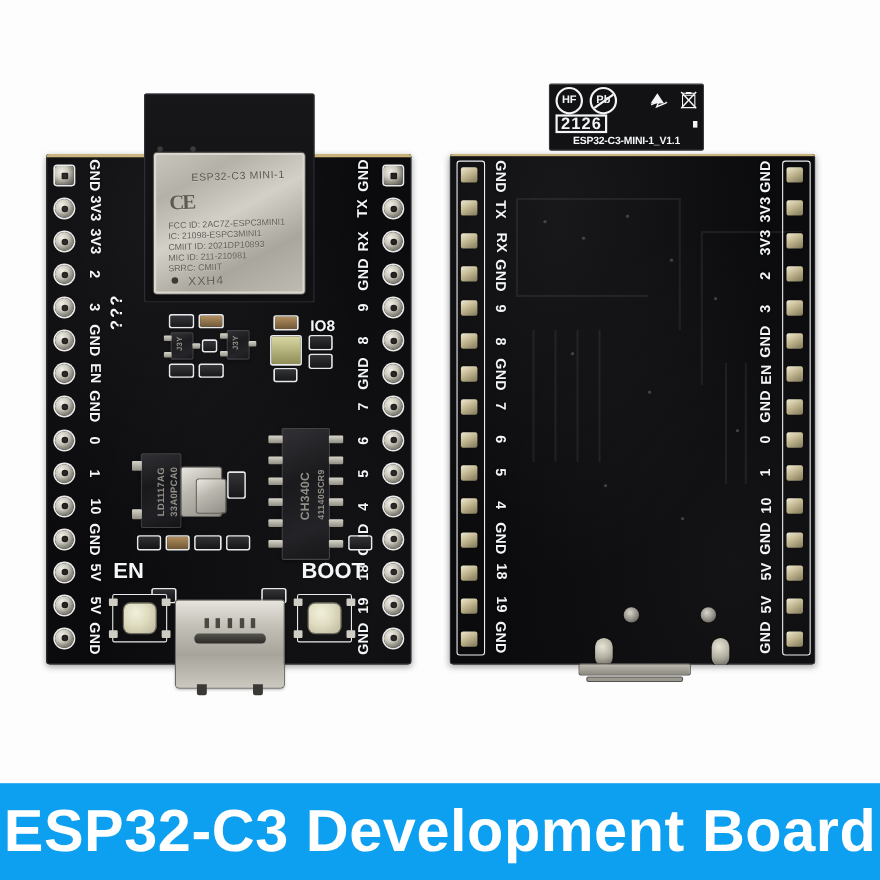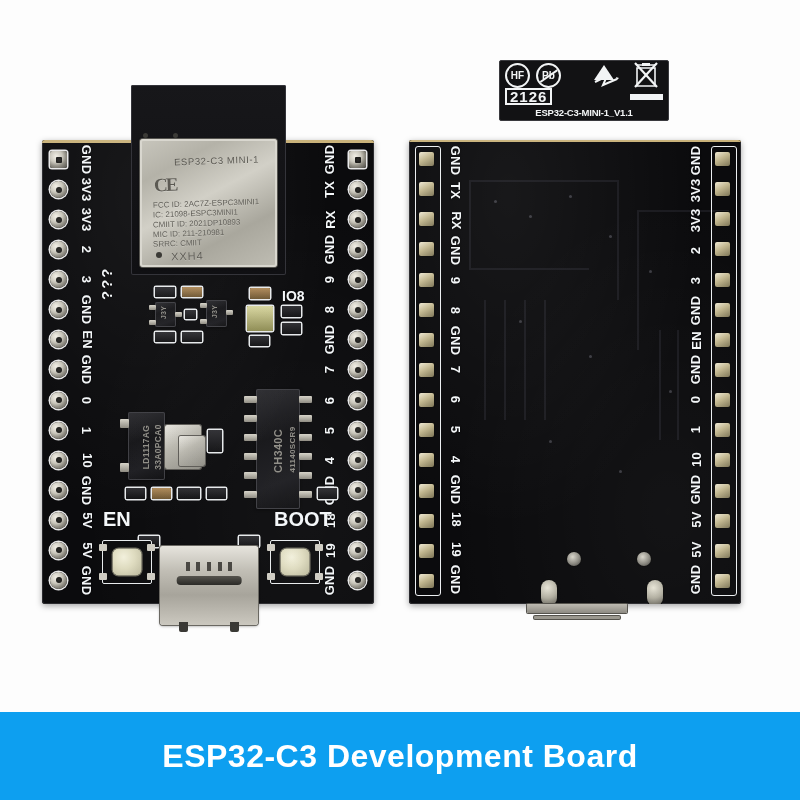--- a/index.html
+++ b/index.html
@@ -167,21 +167,21 @@
     background:linear-gradient(180deg,#bdbab1,#8e8b83);
     box-shadow:0 0 0 1px #55534d;
   }
 
   
   #banner{
     position:absolute;left:0;width:800px;display:flex;
     align-items:center;justify-content:center;
   }
   #banner-text{
-    color:#ffffff;font-size:32px;font-weight:700;letter-spacing:.5px;
+    color:#ffffff;font-size:54px;font-weight:700;letter-spacing:.5px;
     font-family:"Liberation Sans",sans-serif;white-space:nowrap;
   }
 </style>
 </head>
 <body style="background: rgb(253, 253, 253);">
 
 <div id="stage">
 
   <div class="board" style="left:42px;top:140px;width:332px;height:464px;">
 
@@ -472,21 +472,21 @@
 
     <div class="mhole" style="left:158px;top:412px;width:14px;height:14px;"></div>
     <div class="mhole" style="left:228px;top:412px;width:14px;height:14px;"></div>
     <div class="mslot" style="left:132px;top:440px;width:16px;height:26px;"></div>
     <div class="mslot" style="left:238px;top:440px;width:16px;height:26px;"></div>
   </div>
 
   <div class="usb-back" style="left:527px;top:604px;width:100px;height:9px;"></div>
   <div class="usb-back" style="left:534px;top:616px;width:86px;height:3px;background:#9b988f;"></div>
 
-  <div class="backlabel" style="left:499px;top:60px;width:170px;height:61px;">
+  <div class="backlabel" style="left:499px;top:76px;width:141px;height:61px;">
     <div class="bl-row">
       <div class="bl-circ">HF</div>
       <div class="bl-circ" style="position:relative;overflow:hidden;">Pb<span style="position: absolute; left: -3px; top: 50%; width: 28px; height: 2px; background: rgb(242, 244, 245); transform: rotate(-35deg);"></span></div>
       <svg width="40" height="24" viewBox="0 0 40 24" style="margin-left:20px;">
         <polygon points="17,2 27,17 7,17" fill="#f2f4f5"></polygon>
         <path d="M8 19 L20 13 L16 22 L30 16" stroke="#f2f4f5" stroke-width="2" fill="none"></path>
         <path d="M29 14 l3 1 -2 2 z" fill="#f2f4f5"></path>
       </svg>
       <svg width="26" height="28" viewBox="0 0 26 28">
         <path d="M4 7 h18 v18 h-18 z M4 4 h18" stroke="#f2f4f5" stroke-width="1.6" fill="none"></path>

